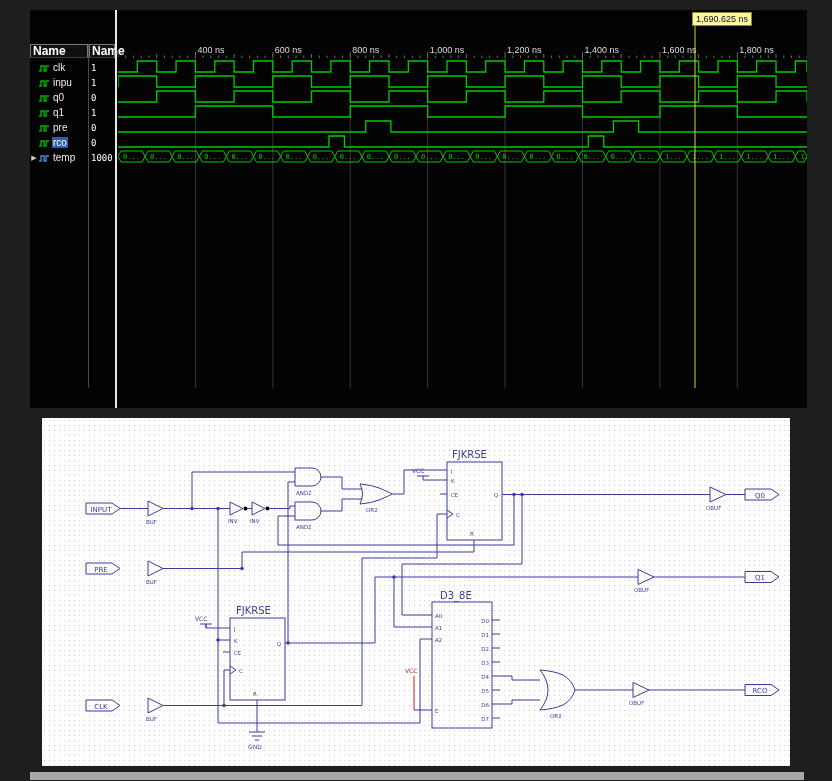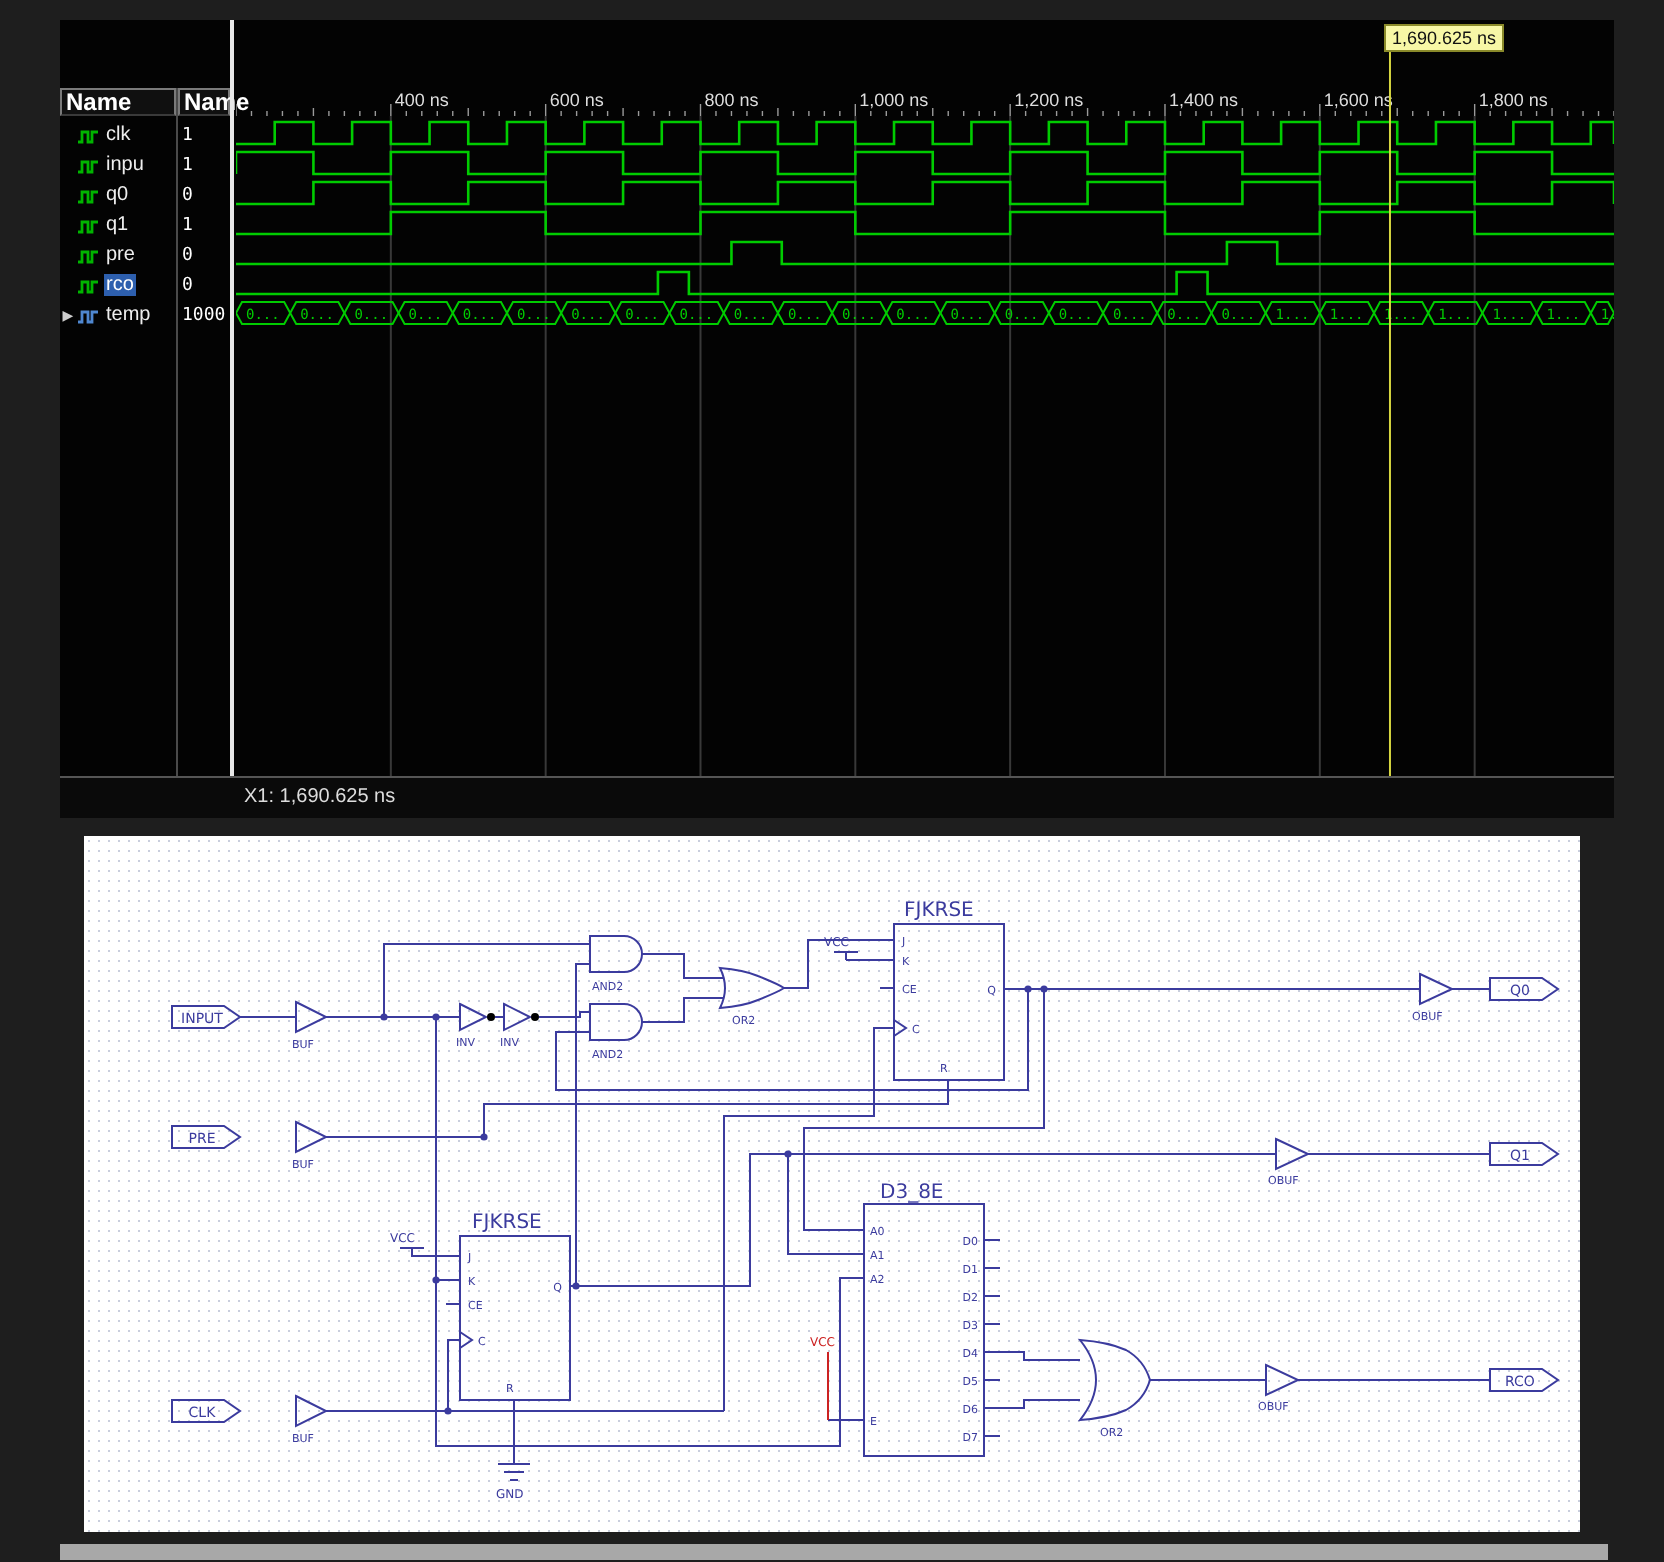--- a/index.html
+++ b/index.html
@@ -275,23 +275,20 @@
         <text x="628.2" y="149.3" fill="#00cc00" font-size="7" style="font-family:&quot;DejaVu Sans Mono&quot;,monospace">1...</text>
         <path d="M650.29,146.5 L653.29,141 L674.39,141 L677.39,146.5 L674.39,152 L653.29,152 Z" stroke="#00cc00" stroke-width="1" fill="none"></path>
         <text x="655.29" y="149.3" fill="#00cc00" font-size="7" style="font-family:&quot;DejaVu Sans Mono&quot;,monospace">1...</text>
         <path d="M677.39,146.5 L680.39,141 L686,141 L689,146.5 L686,152 L680.39,152 Z" stroke="#00cc00" stroke-width="1" fill="none"></path>
         <text x="682.39" y="149.3" fill="#00cc00" font-size="7" style="font-family:&quot;DejaVu Sans Mono&quot;,monospace">1...</text>
         <line x1="576.99" x2="576.99" y1="15" y2="378" stroke="#d6d640" stroke-width="1"></line>
       </svg>
 
     <div class="cursorlabel">1,690.625 ns</div>
 
-    <div class="statusbar">
-      <span>X1: 1,690.625 ns</span>
-    </div>
   </div>
 
   <div class="schempanel">
     <svg class="sch" width="748" height="348">
 
       <g>
         <polyline points="78,90.5 106,90.5"></polyline>
         <polyline points="121,90.5 188,90.5"></polyline>
         <polyline points="150,90.5 150,54 253,54"></polyline>
         <polyline points="176,90.5 176,305 378,305 378,221 390,221"></polyline>

